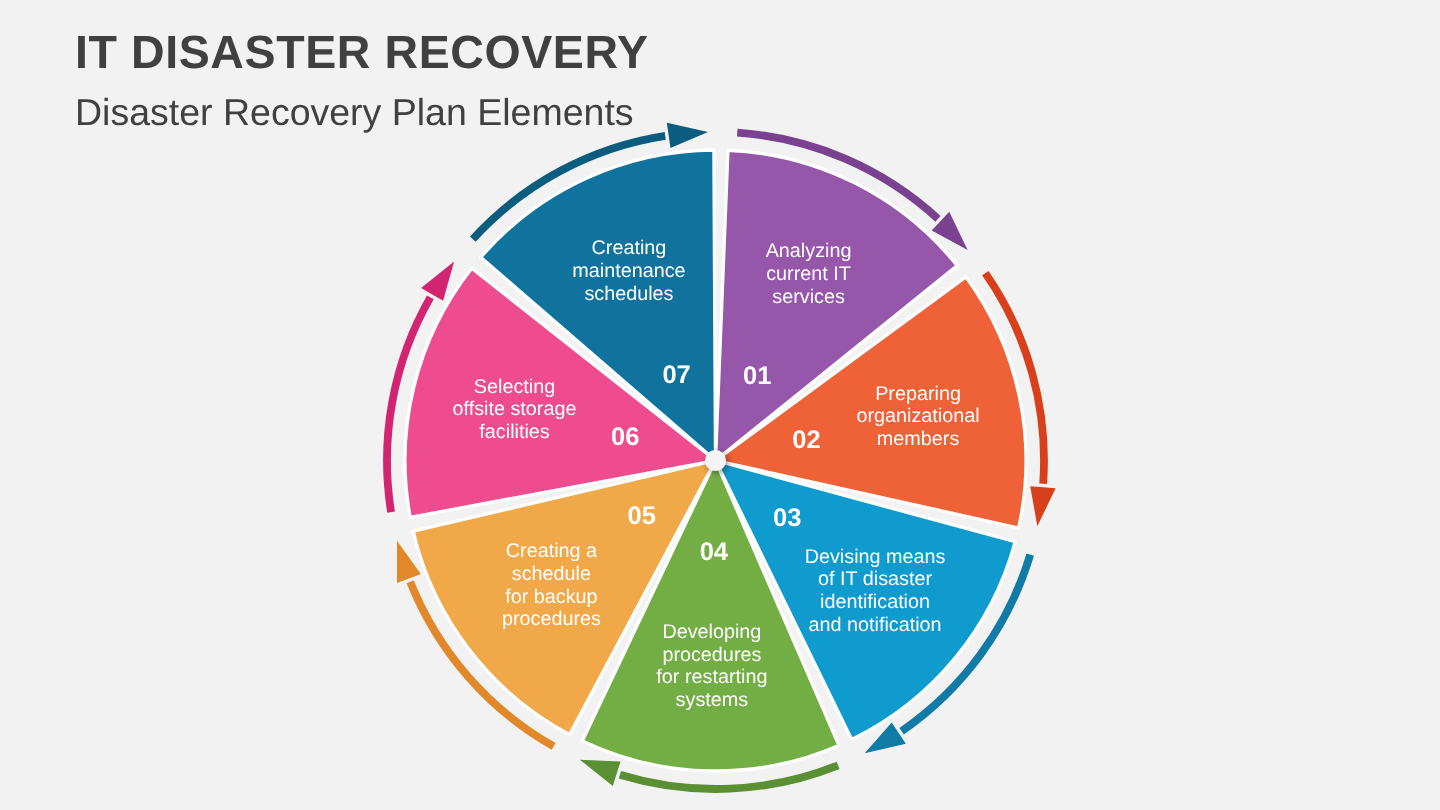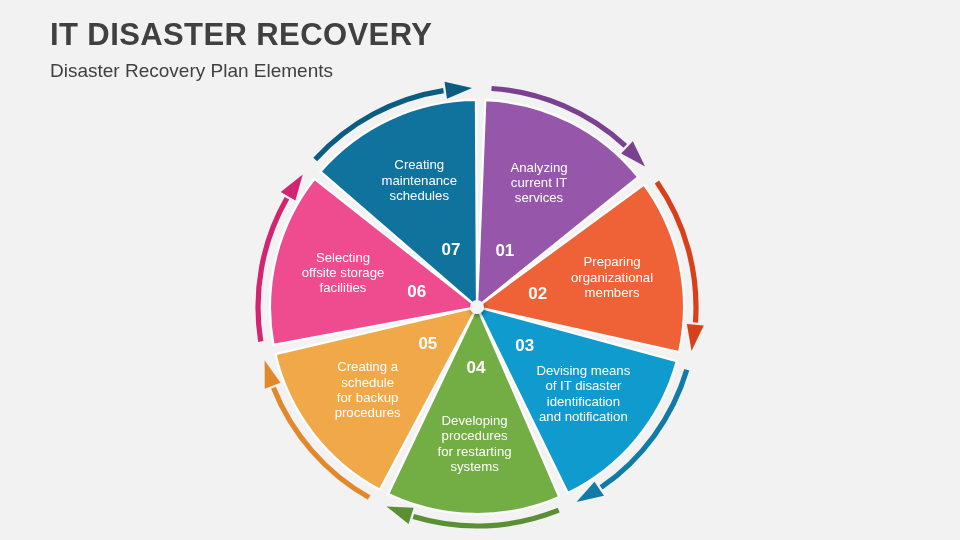--- a/index.html
+++ b/index.html
@@ -30,21 +30,21 @@
   #page-title {
     font-size: 31px;
     font-weight: bold;
     color: #404040;
     letter-spacing: 0.4px;
     line-height: 1.1;
     margin: 0 0 8px 0;
     text-transform: uppercase;
   }
   #page-subtitle {
-    font-size: 19px;
+    font-size: 25px;
     font-weight: normal;
     color: #404040;
     margin: 0;
     line-height: 1.2;
   }
   #wheel-wrap {
     position: absolute;
     left: 0;
     top: 0;
     width: 960px;

